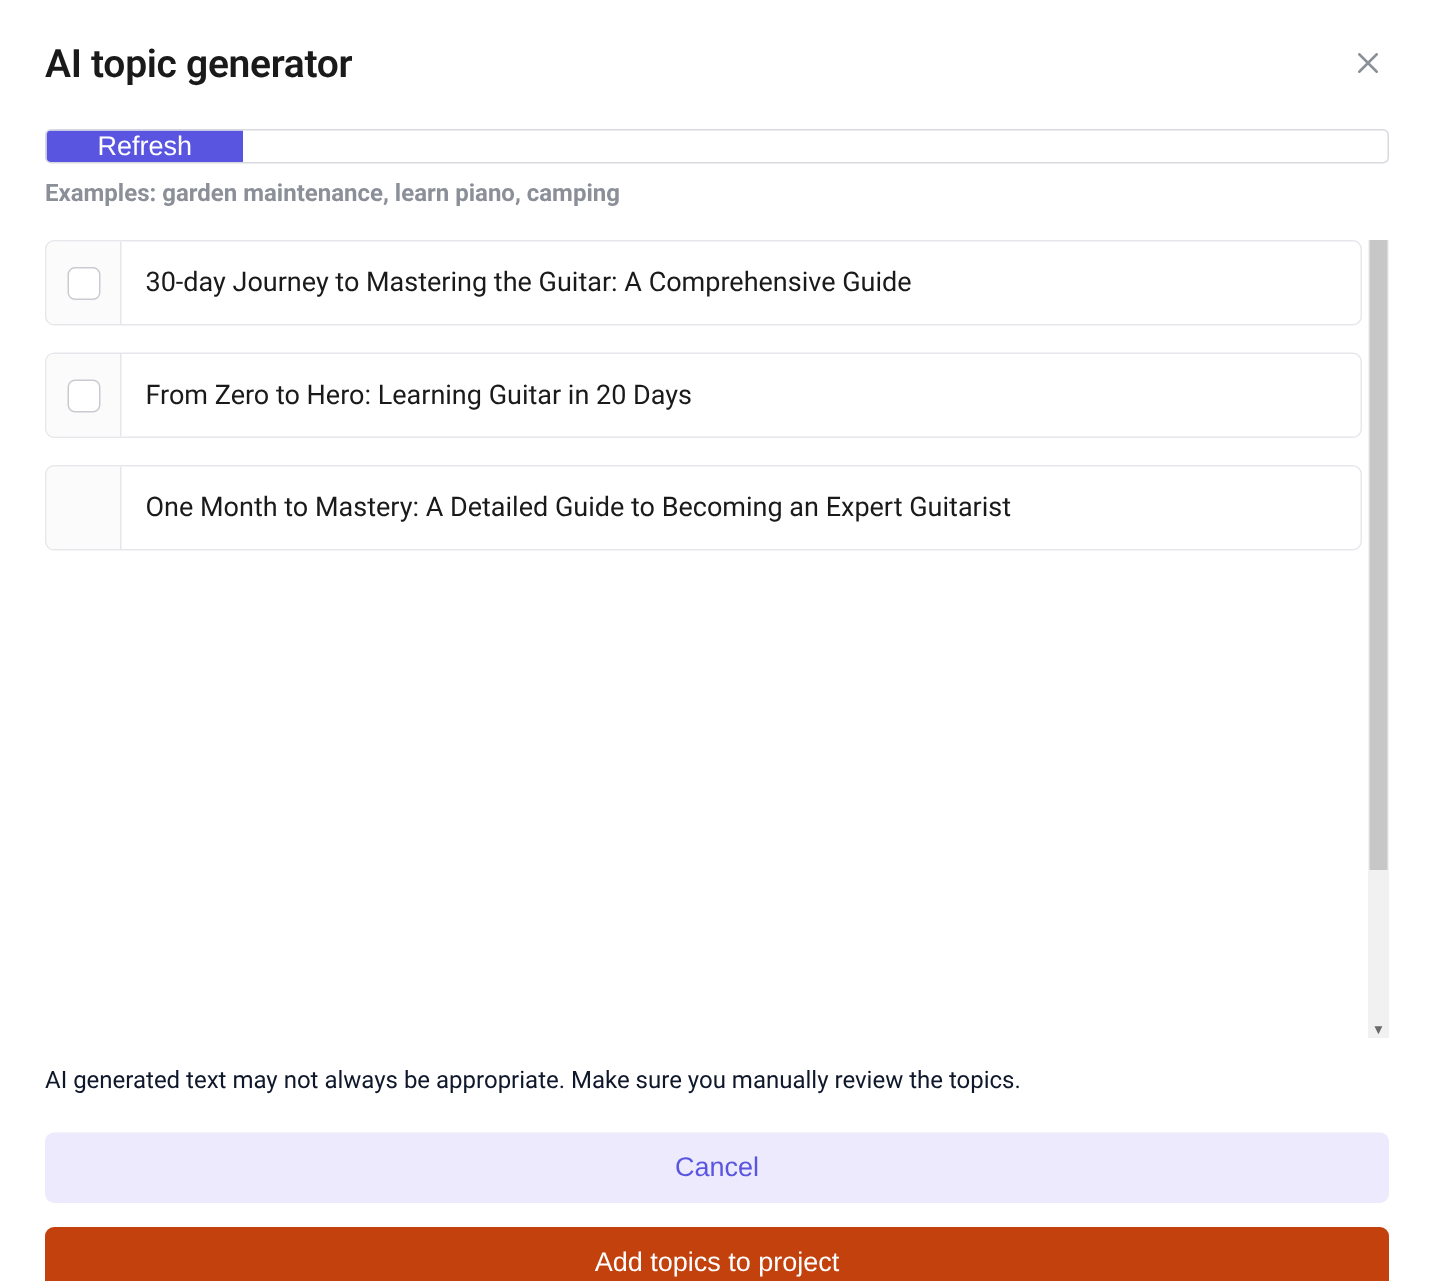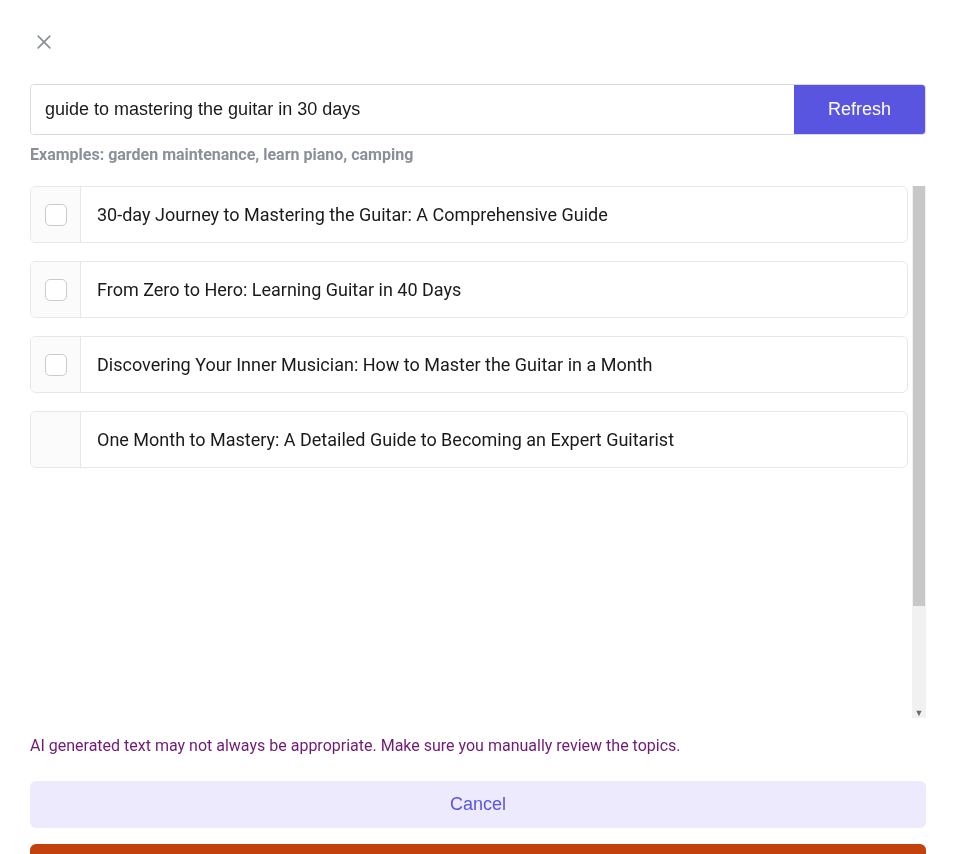--- a/index.html
+++ b/index.html
@@ -128,21 +128,21 @@
     height: 14px;
     font-size: 9px;
     color: #6b6b6b;
     text-align: center;
     line-height: 14px;
   }
   .scroll-arrow.up { top: -2px; }
   .scroll-arrow.down { bottom: -2px; }
   .disclaimer {
     font-size: 16px;
-    color: #701a75;
+    color: #0f172a;
     margin-top: 18px;
     margin-bottom: 26px;
   }
   .footer {
     display: flex;
     justify-content: center;
     gap: 16px;
     flex-direction: column;
   }
   .btn {
@@ -159,56 +159,50 @@
   }
   .btn-primary {
     background: #c2410c;
     color: #fff;
   }
 </style>
 </head>
 <body>
 
 <div class="header">
+  <h1 class="title">AI topic generator</h1>
   <button class="close-btn" aria-label="Close">
     <span>
       <svg viewBox="0 0 24 24" fill="none" stroke="currentColor" stroke-width="2" stroke-linecap="round">
         <line x1="5" y1="5" x2="19" y2="19"></line>
         <line x1="19" y1="5" x2="5" y2="19"></line>
       </svg>
     </span>
   </button>
 </div>
 
 <div class="input-row">
-  <input class="topic-input" type="text" value="guide to mastering the guitar in 30 days" style="">
   <button class="refresh-btn">Refresh</button>
 </div>
 
 <div class="examples">Examples: garden maintenance, learn piano, camping</div>
 
 <div class="list-wrapper">
   <div class="list-scroll" id="topics-list">
       <div class="topic-row">
         <div class="check-cell">
           <div class="checkbox"></div>
         </div>
         <div class="text-cell">30-day Journey to Mastering the Guitar: A Comprehensive Guide</div>
       </div>
       <div class="topic-row">
         <div class="check-cell">
           <div class="checkbox"></div>
         </div>
-        <div class="text-cell">From Zero to Hero: Learning Guitar in 40 Days</div>
-      </div>
-      <div class="topic-row">
-        <div class="check-cell">
-          <div class="checkbox"></div>
-        </div>
-        <div class="text-cell">Discovering Your Inner Musician: How to Master the Guitar in a Month</div>
+        <div class="text-cell">From Zero to Hero: Learning Guitar in 20 Days</div>
       </div>
       <div class="topic-row">
         <div class="check-cell"></div>
         <div class="text-cell">One Month to Mastery: A Detailed Guide to Becoming an Expert Guitarist</div>
       </div>
     </div>
   <div class="scrollbar-track">
     <div class="scroll-arrow up">▲</div>
     <div class="scrollbar-thumb"></div>
     <div class="scroll-arrow down">▼</div>

